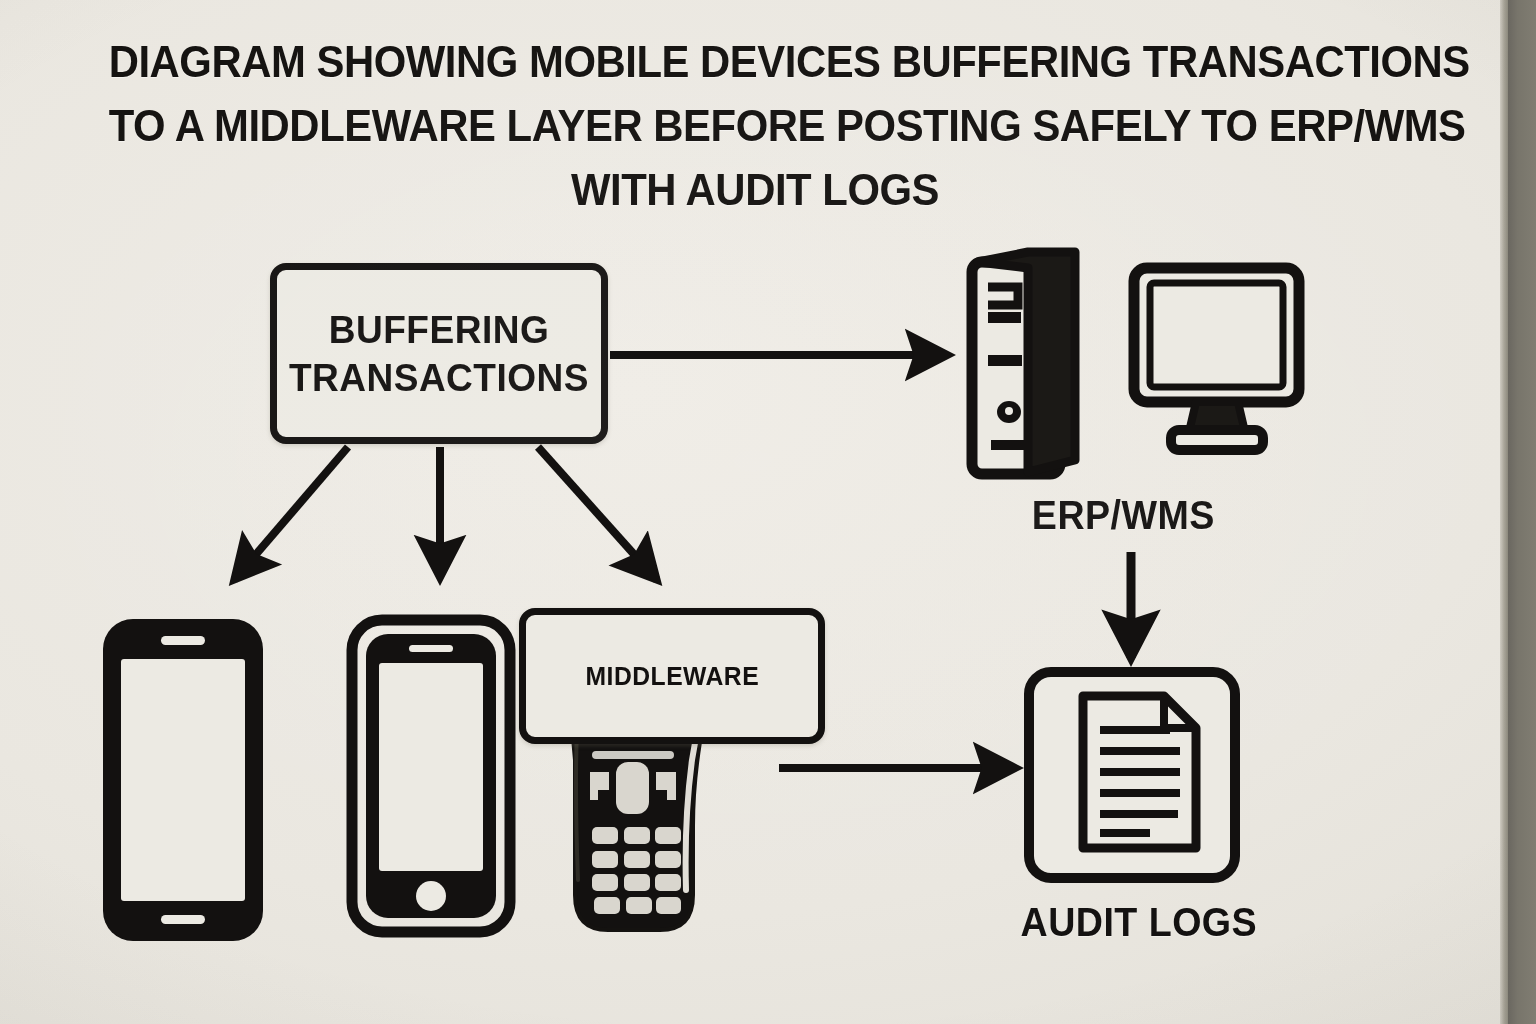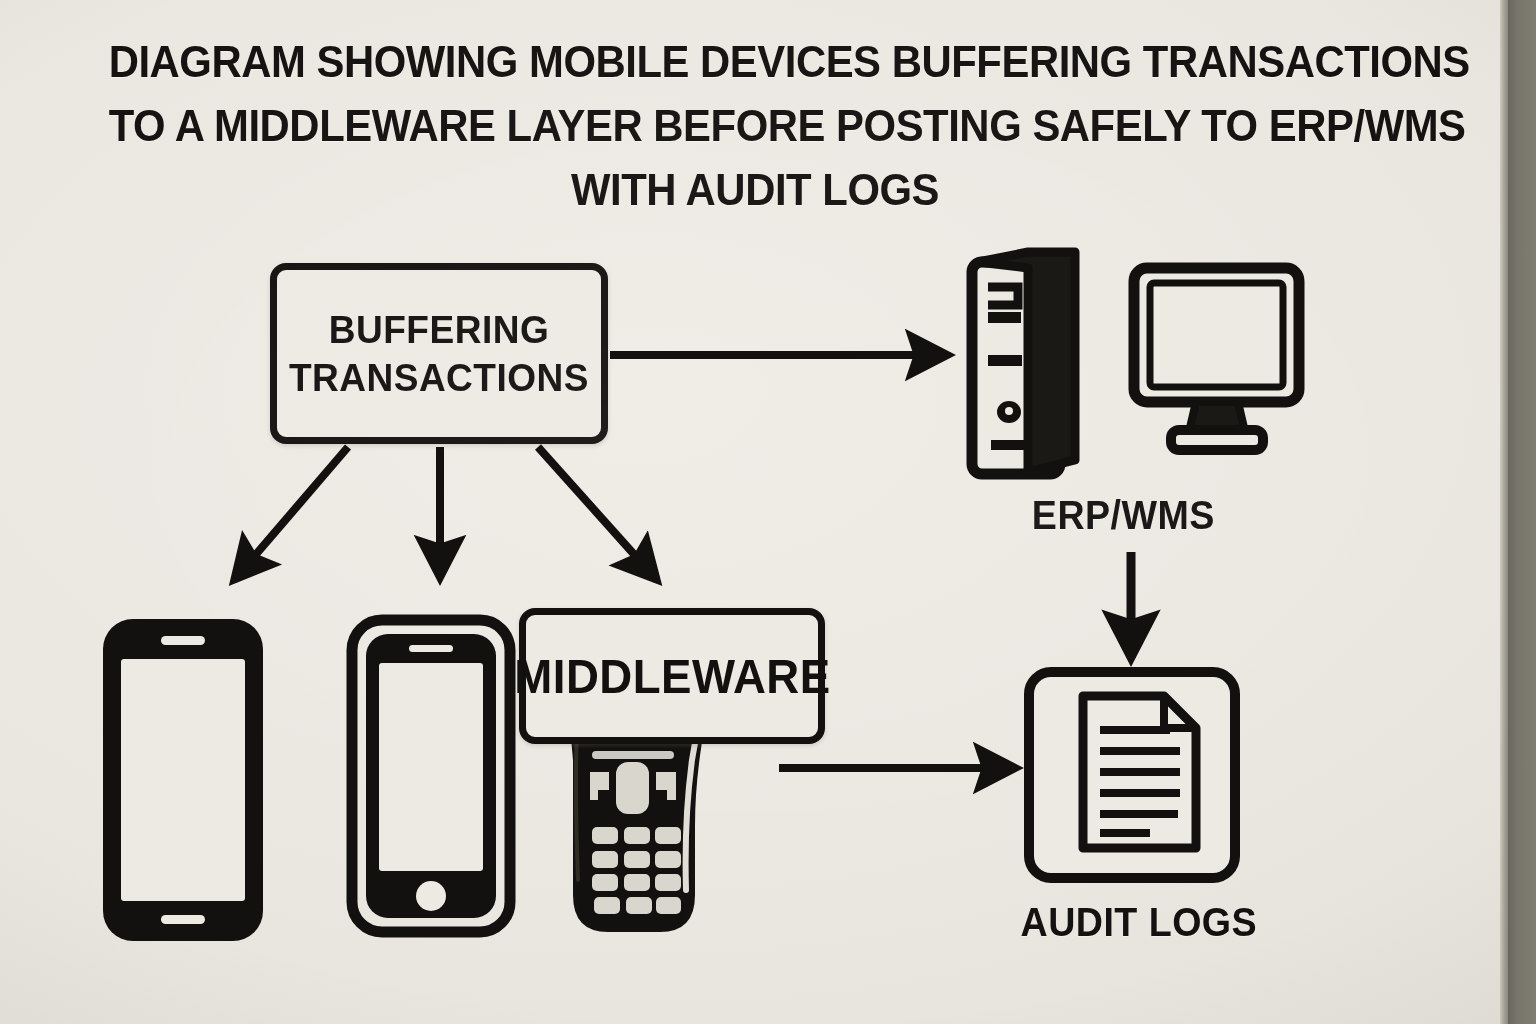--- a/index.html
+++ b/index.html
@@ -86,21 +86,21 @@
   #box-buffering {
     left: 270px; top: 263px;
     width: 338px; height: 181px;
     font-size: 39px;
     line-height: 48px;
     letter-spacing: 0.5px;
   }
   #box-middleware {
     left: 519px; top: 608px;
     width: 306px; height: 136px;
-    font-size: 48px;
+    font-size: 26px;
     letter-spacing: 0.5px;
     z-index: 40;
   }
 
   .caption {
     position: absolute;
     color: #131110;
     font-weight: bold;
     font-size: 40px;
     letter-spacing: 0.5px;

